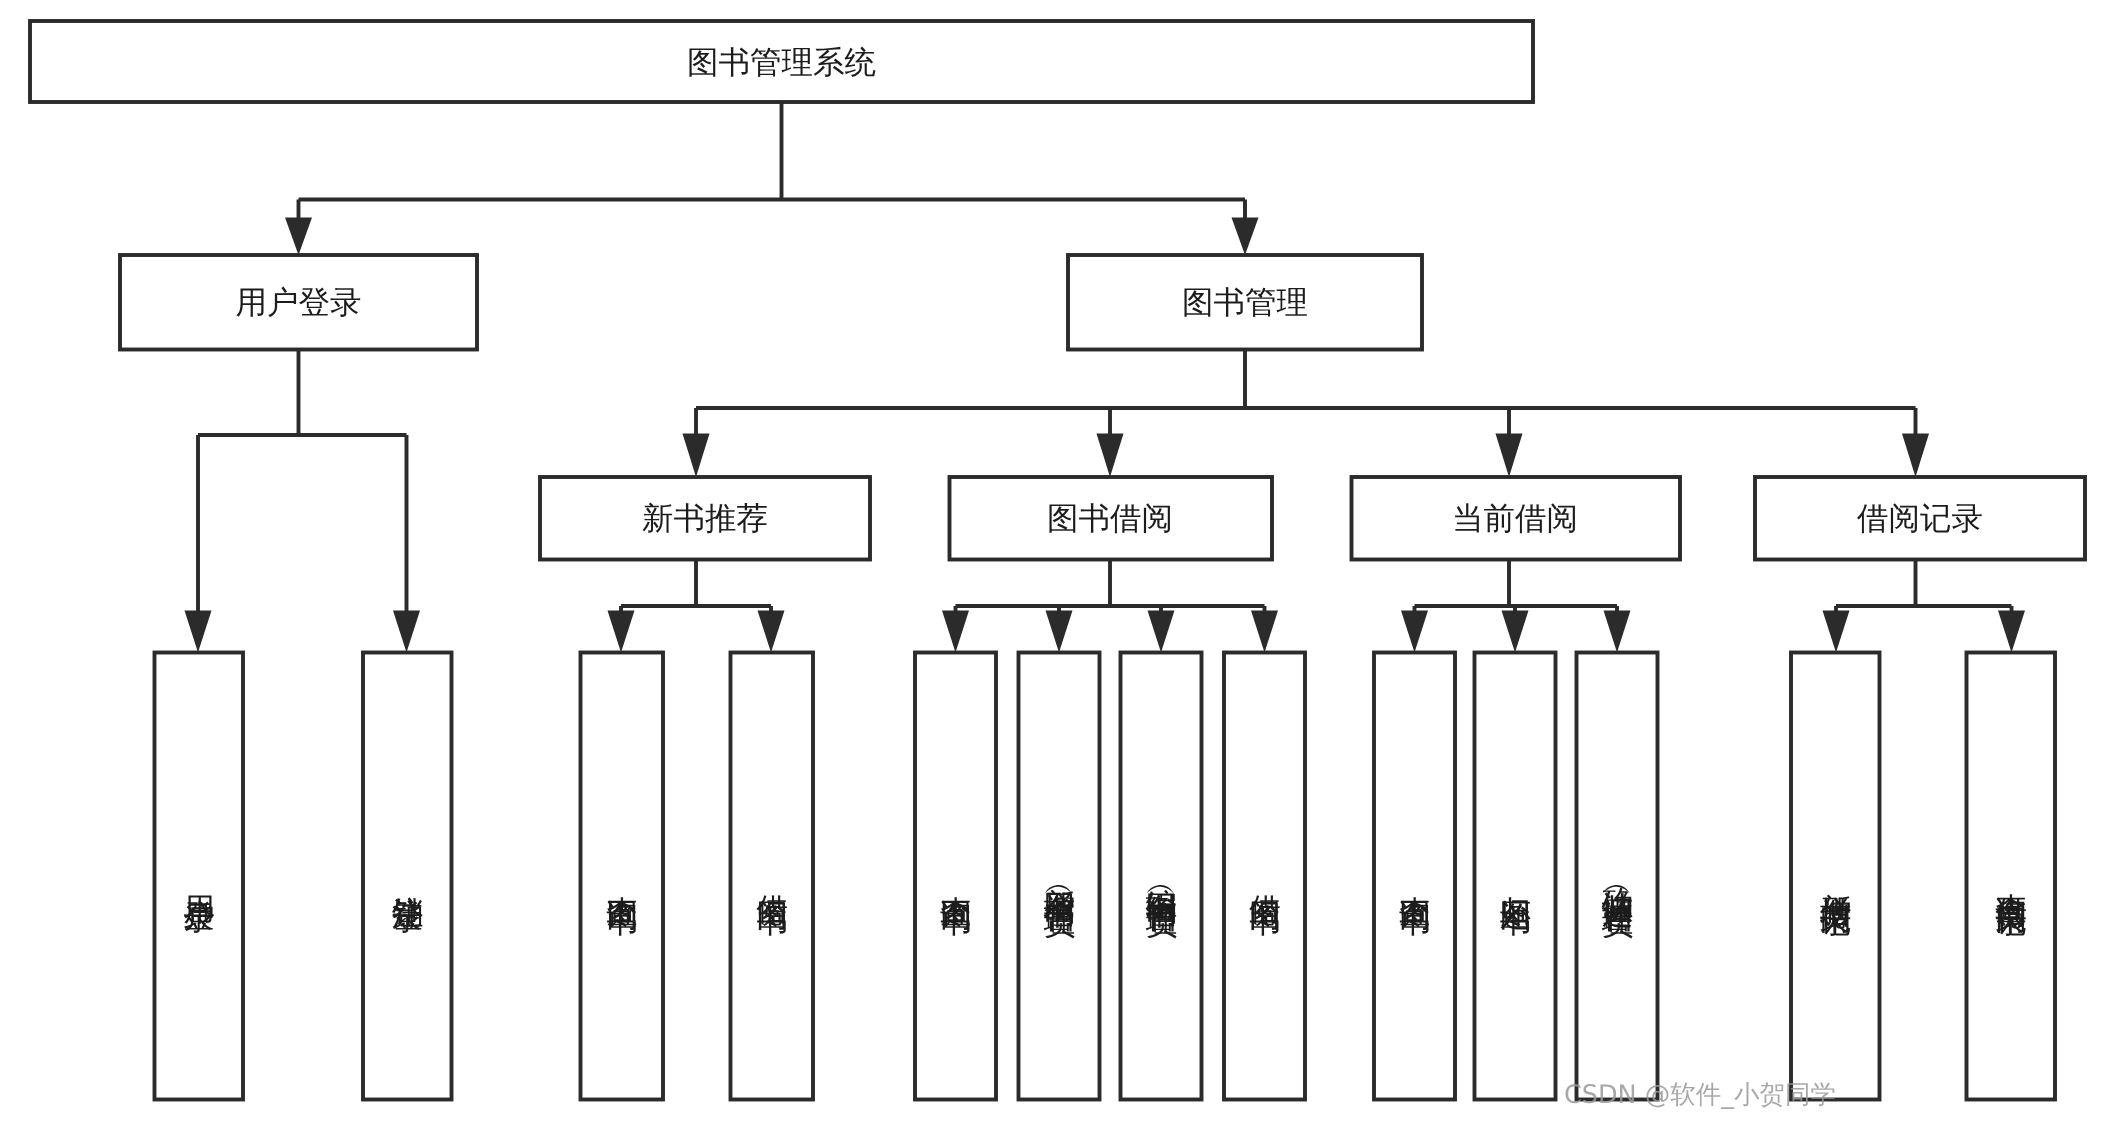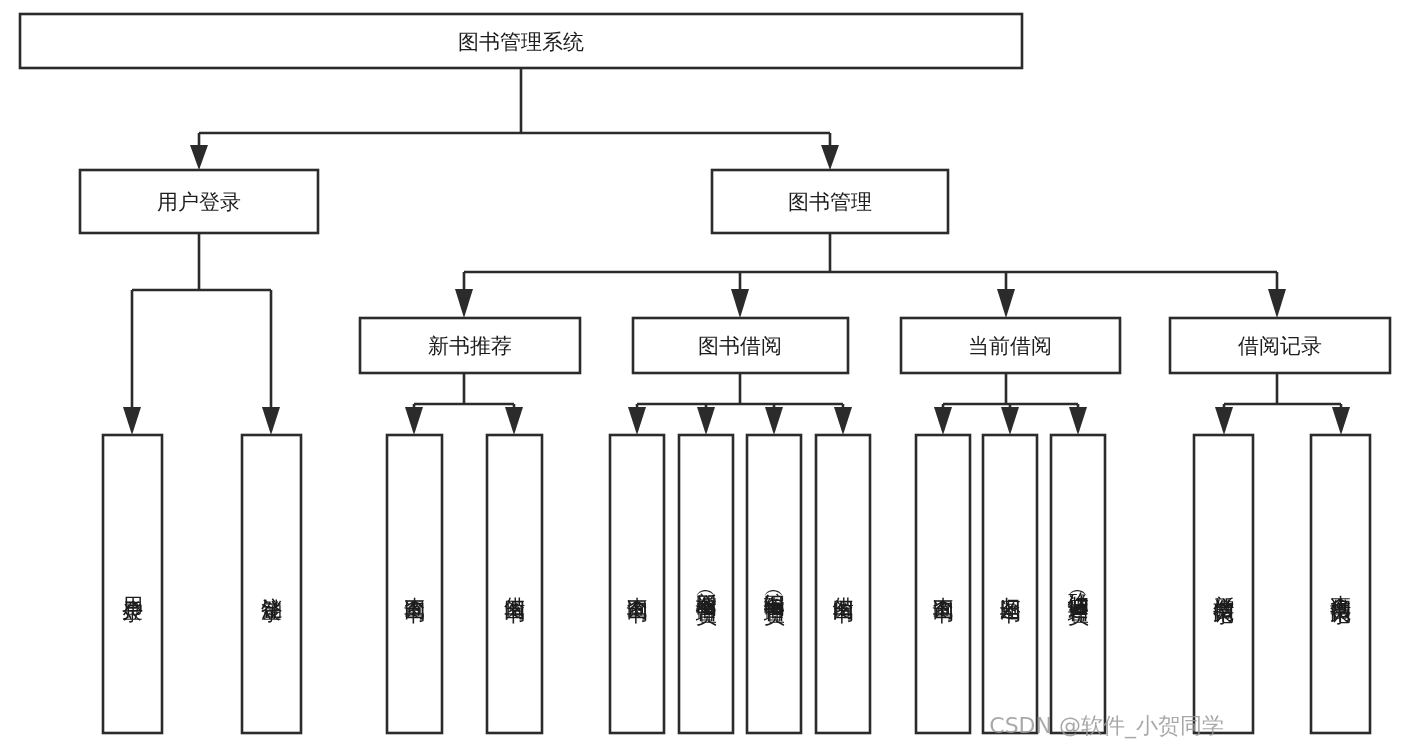--- a/index.html
+++ b/index.html
@@ -63,21 +63,21 @@
     letter-spacing: 2px;
     color: #1c1c1c;
     white-space: nowrap;
     text-align: center;
   }
   #watermark {
     position: absolute;
     right: 12px;
     bottom: 6px;
     font-family: "DejaVu Sans", "Liberation Sans", sans-serif;
-    font-size: 22px;
+    font-size: 17px;
     color: #9a9a9a;
     opacity: 0.85;
     white-space: nowrap;
   }
 </style>
 </head>
 <body>
 
 <div id="diagram-root">
 

